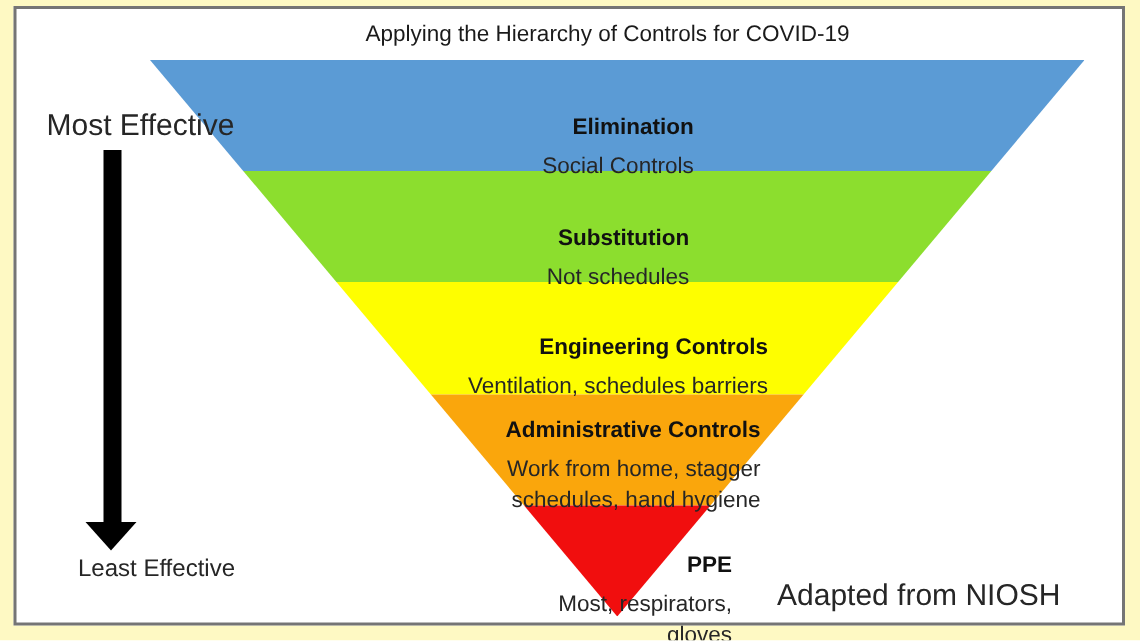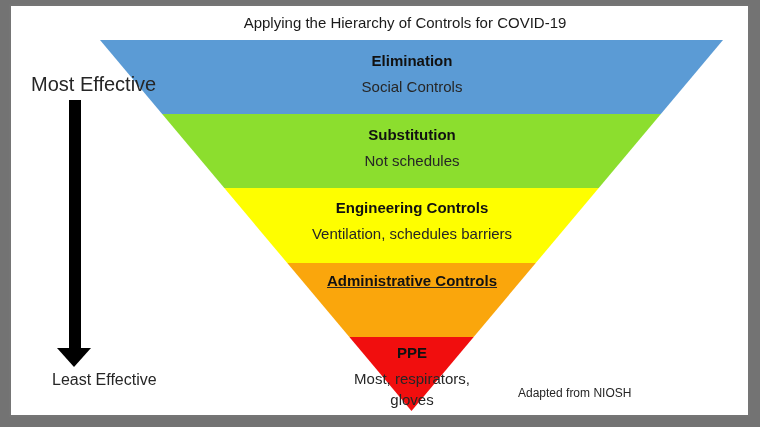--- a/index.html
+++ b/index.html
@@ -5,21 +5,21 @@
   * { margin: 0; padding: 0; box-sizing: border-box; }
   html, body { background: #ffffff; }
   body {
     font-family: "Liberation Sans", sans-serif;
     color: #262626;
   }
   .canvas {
     position: relative;
     width: 760px;
     height: 427px;
-    background: #737373;
+    background: #fef9c3;
     overflow: hidden;
   }
   .frame {
     position: absolute;
     left: 9px; top: 4px;
     width: 741px; height: 413px;
     border: 2px solid #757575;
     background: #ffffff;
   }
   .title {
@@ -36,40 +36,41 @@
     left: 100px; top: 40px;
     width: 623px; height: 371px;
     clip-path: polygon(0 0, 100% 0, 50% 100%);
   }
   .band { width: 100%; height: 20%; }
   
   .level-text {
     position: absolute;
     left: 412px;
     transform: translateX(-50%);
-    text-align: center;
+    text-align: right;
     z-index: 2;
+    margin-top: 24px;
   }
   .level-text .lvl-name {
     font-size: 15px;
     font-weight: bold;
     line-height: 21px;
     color: #111;
     white-space: nowrap;
   }
   .level-text .lvl-example {
     margin-top: 5px;
     font-size: 15px;
     line-height: 21px;
     color: #262626;
   }
   .lt-1 { top: 50px; }
   .lt-2 { top: 124px; }
   .lt-3 { top: 197px; }
-  .lt-4 { top: 270px; text-decoration: underline; }
+  .lt-4 { top: 252px; }
   .lt-5 { top: 342px; }
   .lt-4 .lvl-example { max-width: 190px; }
   .lt-5 .lvl-example { max-width: 152px; }
   
   .label-most {
     position: absolute; left: 31px; top: 73px;
     font-size: 20px; white-space: nowrap;
   }
   .label-least {
     position: absolute; left: 30px; top: 371px;
@@ -85,21 +86,21 @@
     position: absolute;
     left: 57px; top: 348px;
     width: 0; height: 0;
     border-left: 17px solid transparent;
     border-right: 17px solid transparent;
     border-top: 19px solid #000;
   }
   .attribution {
     position: absolute;
     left: 518px; top: 386px;
-    font-size: 12px;
+    font-size: 20px;
     white-space: nowrap;
     text-align: center;
   }
 </style>
 </head>
 <body>
 
 <div class="canvas">
   <div class="frame"></div>
 
@@ -120,20 +121,21 @@
   <div class="level-text lt-2">
     <div class="lvl-name">Substitution</div>
     <div class="lvl-example">Not schedules</div>
   </div>
   <div class="level-text lt-3">
     <div class="lvl-name">Engineering Controls</div>
     <div class="lvl-example">Ventilation, schedules barriers</div>
   </div>
   <div class="level-text lt-4">
     <div class="lvl-name">Administrative Controls</div>
+    <div class="lvl-example">Work from home, stagger schedules, hand hygiene</div>
   </div>
   <div class="level-text lt-5">
     <div class="lvl-name">PPE</div>
     <div class="lvl-example">Most, respirators, gloves</div>
   </div>
 
   <div class="label-most">Most Effective</div>
   <div class="arrow-shaft"></div>
   <div class="arrow-head"></div>
   <div class="label-least">Least Effective</div>

